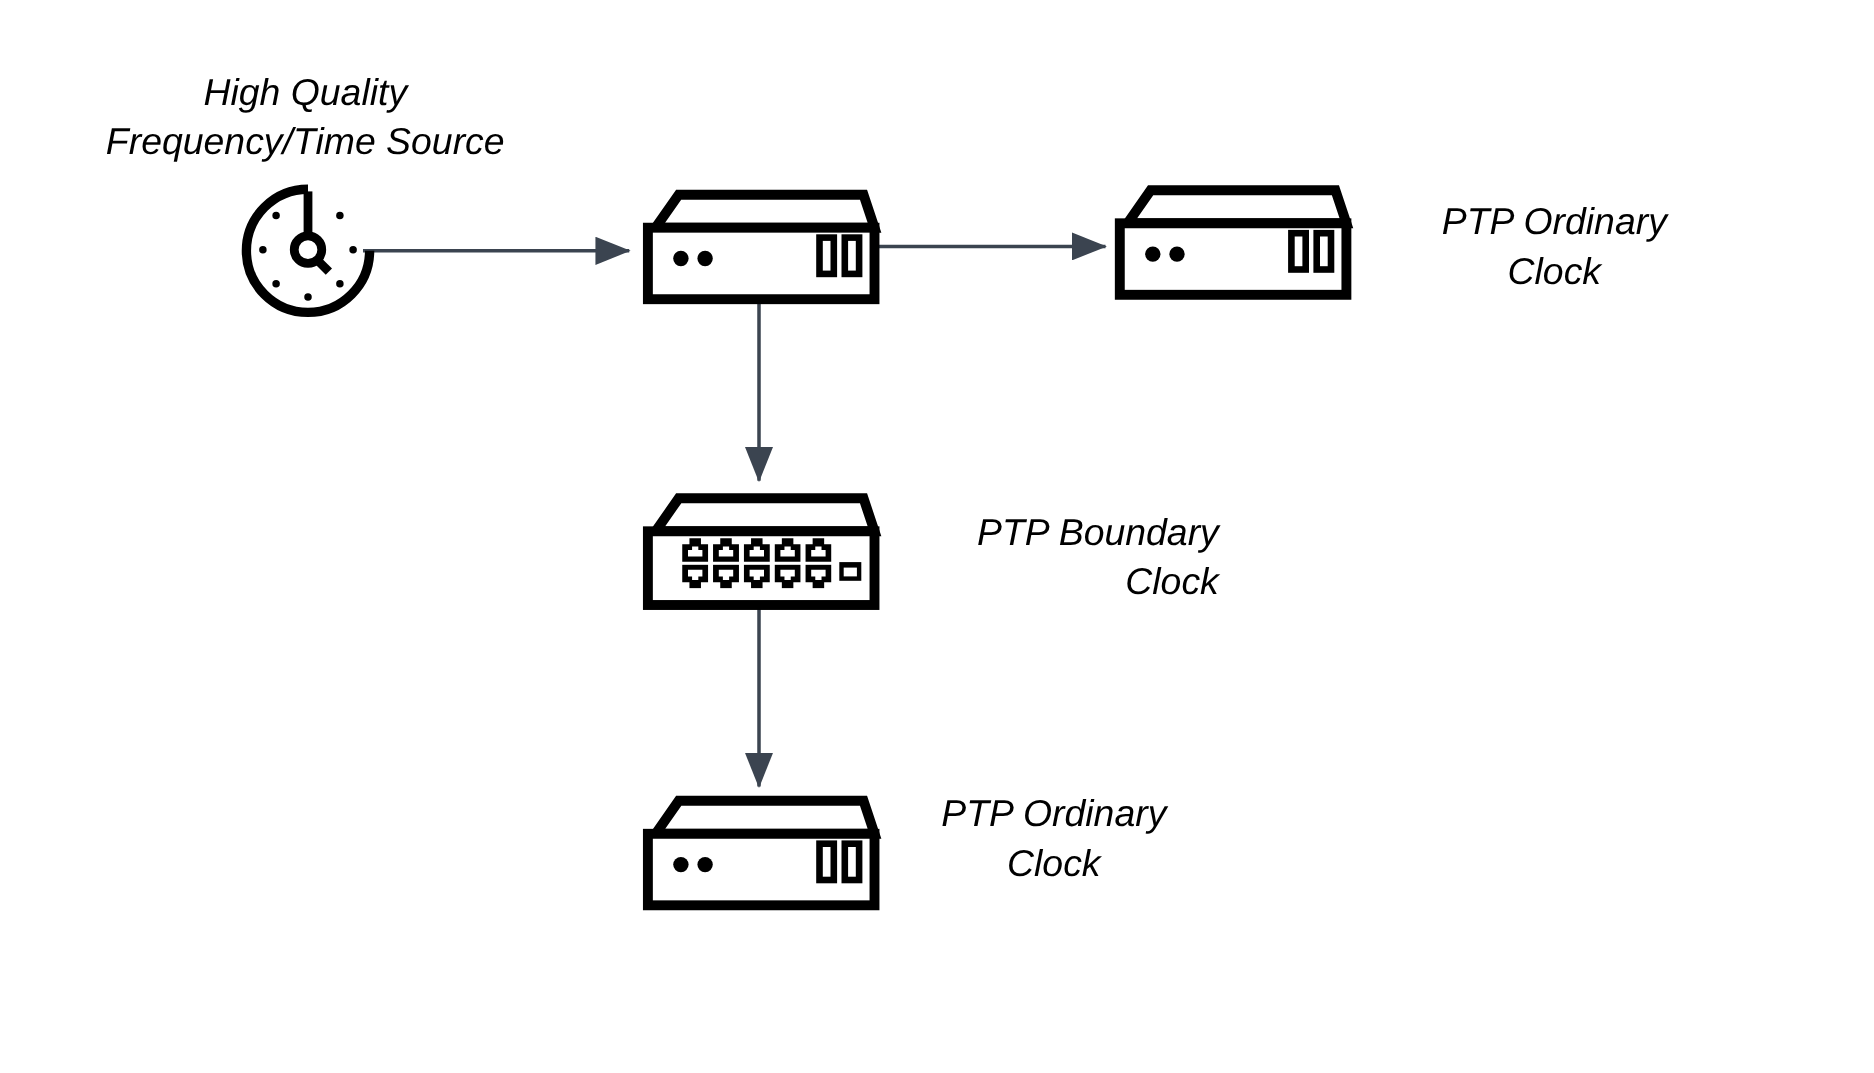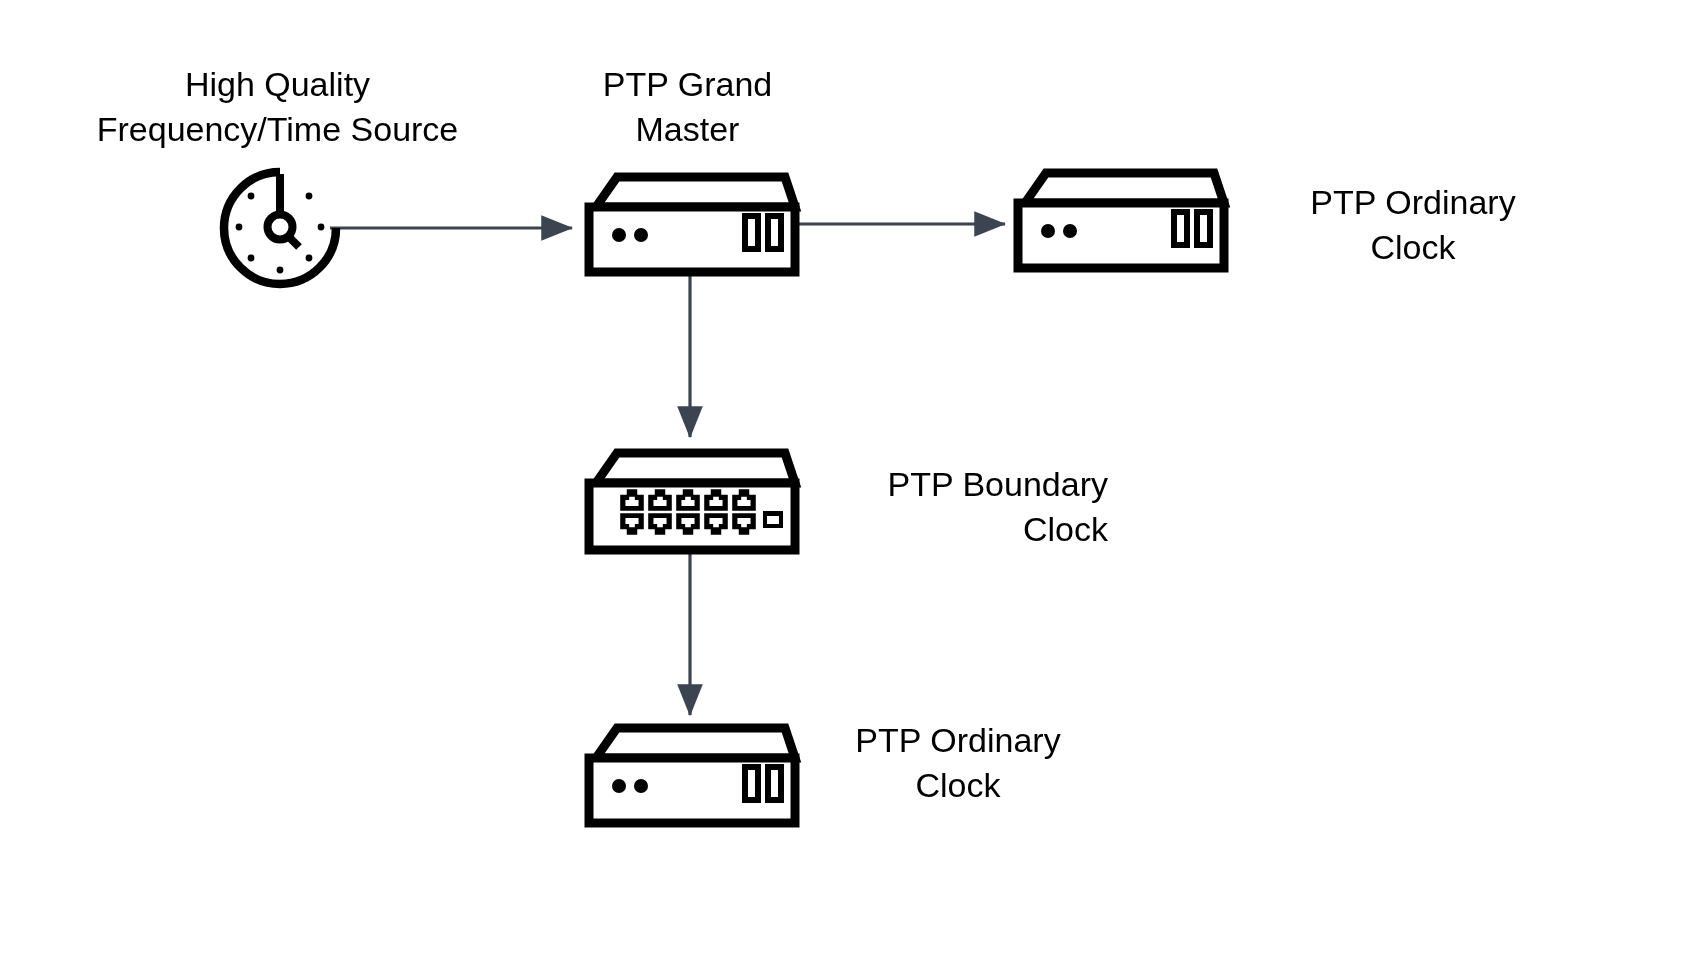--- a/index.html
+++ b/index.html
@@ -24,20 +24,21 @@
     width: 1704px;
     height: 975px;
   }
   .node-label {
     position: absolute;
     font-family: "Liberation Sans", sans-serif;
     font-size: 34px;
     line-height: 1.32;
     color: #000000;
     white-space: pre-line;
+    font-style: italic;
   }
   .label-hq {
     left: 35px;
     top: 62px;
     width: 485px;
     text-align: center;
   }
   .label-gm {
     left: 545px;
     top: 62px;
@@ -173,22 +174,20 @@
       <circle cx="619" cy="786" r="7" fill="#000000"></circle>
       <circle cx="641" cy="786" r="7" fill="#000000"></circle>
       <rect x="745" y="767" width="13" height="33" fill="#ffffff" stroke="#000000" stroke-width="6"></rect>
       <rect x="768" y="767" width="13" height="33" fill="#ffffff" stroke="#000000" stroke-width="6"></rect>
     </g>
   </svg>
 
   <div class="node-label label-hq">High Quality
 Frequency/Time Source</div>
 
-  <div class="node-label label-gm">PTP Grand
-Master</div>
 
   <div class="node-label label-oc-top">PTP Ordinary
 Clock</div>
 
   <div class="node-label label-bc">PTP Boundary
 Clock</div>
 
   <div class="node-label label-oc-bottom">PTP Ordinary
 Clock</div>
 

